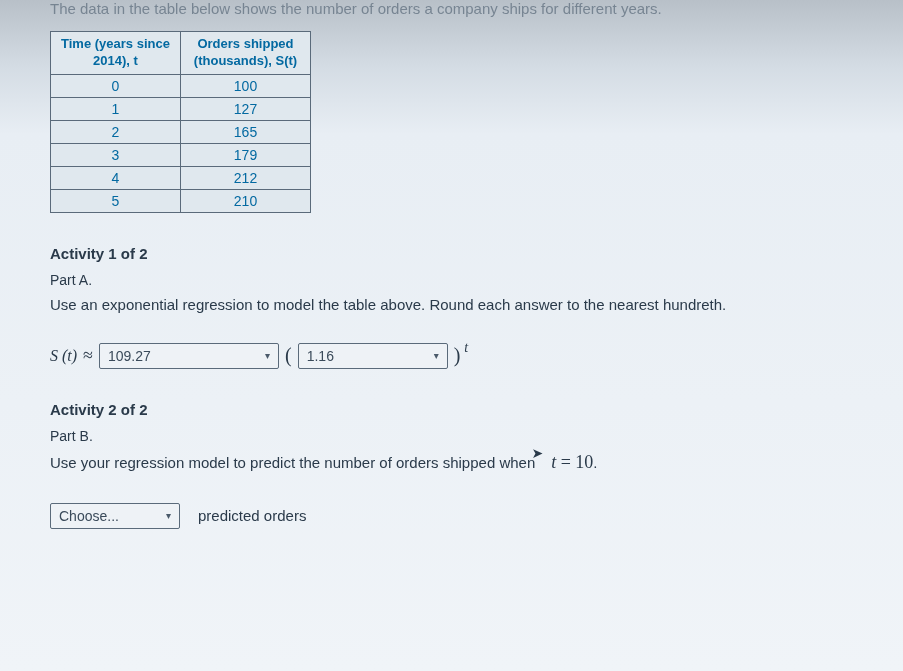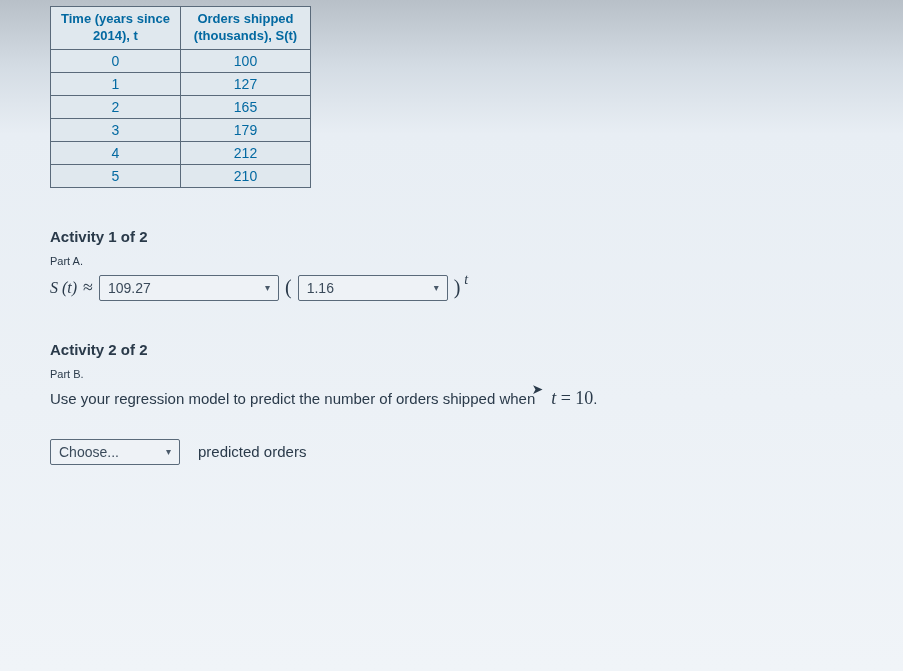--- a/index.html
+++ b/index.html
@@ -39,26 +39,26 @@
       font-weight: 600;
       font-size: 13px;
       padding: 4px 8px;
       line-height: 1.3;
     }
     table.data th:first-child { width: 130px; }
     table.data th:last-child { width: 130px; }
     .section-title {
       font-weight: 700;
       font-size: 15px;
-      margin-top: 40px;
+      margin-top: 32px;
       margin-bottom: 10px;
       color: #2a3a4a;
     }
     .part-label {
-      font-size: 11px;
+      font-size: 14px;
       margin-bottom: 8px;
       color: #2a3a4a;
     }
     .instruction {
       font-size: 15px;
       margin-bottom: 30px;
       color: #2a3a4a;
     }
     .formula-row {
       display: flex;
@@ -127,20 +127,21 @@
       align-items: center;
       gap: 18px;
       margin-top: 30px;
       font-size: 15px;
     }
   </style>
 </head>
 <body>
 
 <div class="page">
+  <div class="top-text">The data in the table below shows the number of orders a company ships for different years.</div>
 
   <table class="data">
     <thead>
       <tr>
         <th>Time (years since 2014), t</th>
         <th>Orders shipped (thousands), S(t)</th>
       </tr>
     </thead>
     <tbody>
       <tr>
@@ -165,20 +166,21 @@
         </tr>
       <tr>
           <td>5</td>
           <td>210</td>
         </tr>
     </tbody>
   </table>
 
   <div class="section-title">Activity 1 of 2</div>
   <div class="part-label">Part A.</div>
+  <div class="instruction">Use an exponential regression to model the table above.  Round each answer to the nearest hundreth.</div>
 
   <div class="formula-row">
     <span class="formula-label">S (t)</span>
     <span class="approx">≈</span>
     <div class="input-box wide">
       <span>109.27</span>
       <span class="chev">▾</span>
     </div>
     <span class="paren">(</span>
     <div class="input-box med">

